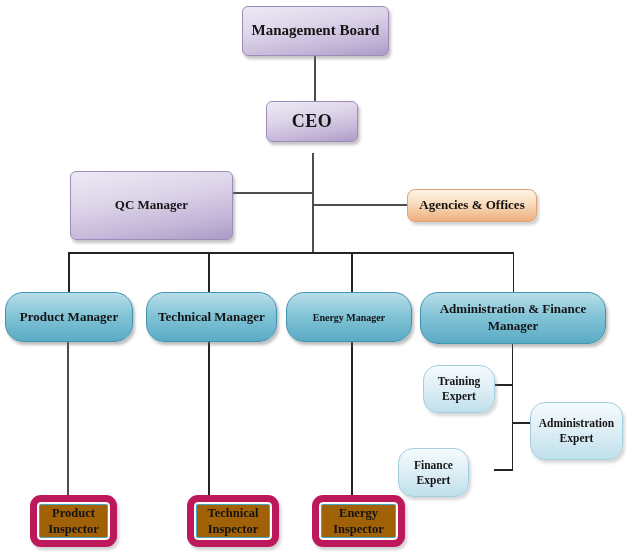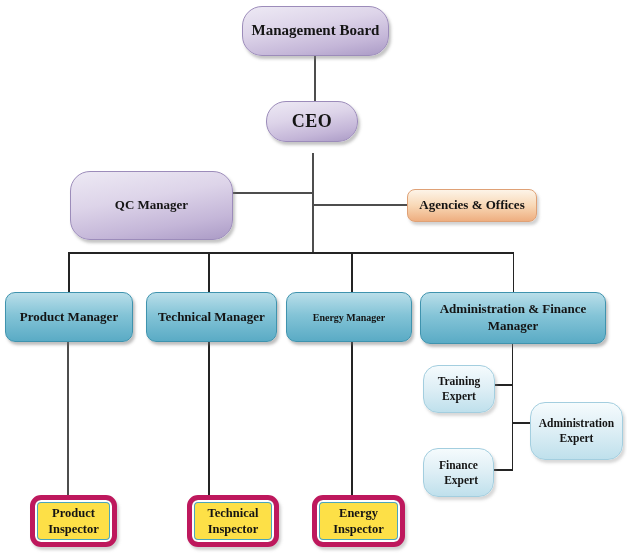--- a/index.html
+++ b/index.html
@@ -23,44 +23,44 @@
     text-align: center;
     font-weight: bold;
     color: #141414;
     white-space: pre-line;
     line-height: 1.3;
     box-sizing: border-box;
   }
   .purple {
     background: linear-gradient(170deg, #ede9f4 0%, #ddd4e9 40%, #c4b6d8 75%, #ab9bc6 100%);
     border: 1px solid #9c8cba;
-    border-radius: 20px;
+    border-radius: 6px;
     box-shadow: 2px 3px 3px rgba(125,125,125,0.45);
   }
   .teal {
     background: linear-gradient(180deg, #b9dee9 0%, #84c4d7 45%, #5aabc5 100%);
     border: 1px solid #3f93ae;
-    border-radius: 10px;
+    border-radius: 18px;
     box-shadow: 2px 3px 3px rgba(110,110,110,0.45);
   }
   .peach {
     background: linear-gradient(180deg, #fdf4e8 0%, #f8d8b6 50%, #eeae80 100%);
     border: 1px solid #dfa176;
     border-radius: 8px;
     box-shadow: 2px 3px 3px rgba(140,140,140,0.4);
   }
   .expert {
     background: linear-gradient(180deg, #f5fbfd 0%, #ddeef5 50%, #bfe0ec 100%);
     border: 1px solid #a3cedf;
     border-radius: 15px;
     box-shadow: 2px 3px 3px rgba(140,140,140,0.35);
   }
   .inspector {
-    background: #fde047;
-    border: 5px solid #be185d;
+    background: #a16207;
+    border: 7px solid #be185d;
     border-radius: 11px;
     box-shadow: inset 0 0 0 2px #ffffff, inset 0 0 0 3px #4ba6bc,
                 2px 3px 3px rgba(140,140,140,0.4);
   }
   .connector {
     position: absolute;
     background: #4d4d4d;
   }
   .connector.thin {
     background: #242424;
@@ -104,21 +104,21 @@
 
   <div class="node teal" style="left:420px; top:292px; width:186px; height:52px; font-size:13px;">Administration &amp; Finance
 Manager</div>
 
   <div class="node expert" style="left:423px; top:365px; width:72px; height:48px; font-size:11.5px;">Training
 Expert</div>
 
   <div class="node expert" style="left:530px; top:402px; width:93px; height:58px; font-size:11.5px;">Administration
 Expert</div>
 
-  <div class="node expert" style="left:423px; top:448px; width:71px; height:49px; font-size:11.5px;text-align:right;">Finance
+  <div class="node expert" style="left:398px; top:448px; width:71px; height:49px; font-size:11.5px;">Finance
 Expert</div>
 
   <div class="node inspector" style="left:30px; top:495px; width:87px; height:52px; font-size:12.5px;">Product
 Inspector</div>
 
   <div class="node inspector" style="left:160px; top:495px; width:92px; height:52px; font-size:12.5px;margin-left:27px;">Technical
 Inspector</div>
 
   <div class="node inspector" style="left:312px; top:495px; width:93px; height:52px; font-size:12.5px;">Energy
 Inspector</div>

